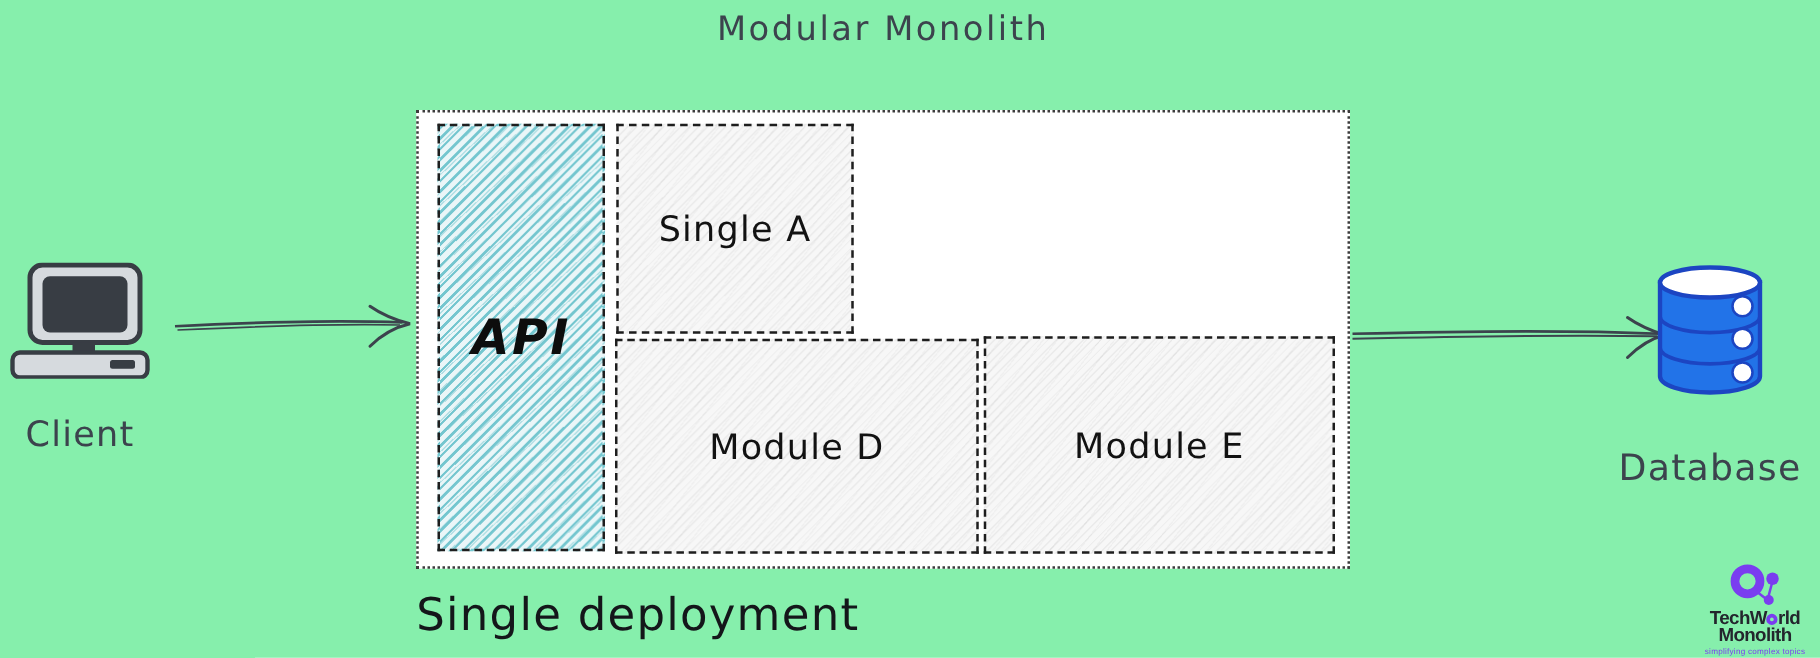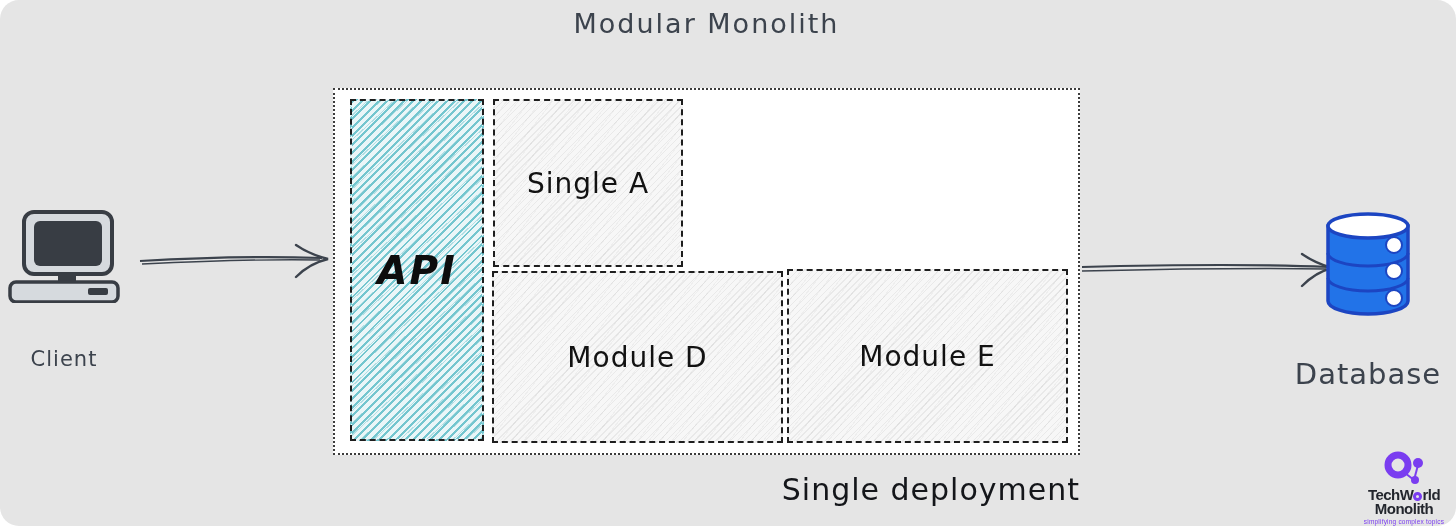--- a/index.html
+++ b/index.html
@@ -8,34 +8,34 @@
     --api-stripe:#74c6cf;
     --api-bg:#eaf6f8;
     --module-bg:#f7f7f7;
     --db-blue:#2273e8;
     --db-outline:#1c45c2;
     --purple:#7a3df0;
   }
   *{margin:0;padding:0;box-sizing:border-box;}
   body{background:#ffffff;font-family:"DejaVu Sans", sans-serif;}
   .canvas{
-    position:relative;width:1456px;height:526px;background:#e5e5e5;overflow:hidden;border-radius:19px;
+    position:relative;width:1456px;height:526px;background:#86efac;overflow:hidden;
   }
   .hand{font-family:"DejaVu Sans", sans-serif;color:var(--ink);}
   .diagram-title{
     position:absolute;left:333px;top:8px;width:747px;text-align:center;
     font-size:27px;letter-spacing:2px;color:var(--ink);font-weight:500;
   }
   .diagram-subtitle{
-    position:absolute;left:333px;top:472px;width:747px;text-align:right;
-    font-size:30px;letter-spacing:1px;color:var(--label-ink);font-weight:500;
+    position:absolute;left:333px;top:472px;width:747px;text-align:left;
+    font-size:36px;letter-spacing:1px;color:var(--label-ink);font-weight:500;
   }
   
   .client-group{position:absolute;left:7px;top:210px;width:114px;text-align:center;}
-  .client-label{margin-top:40px;font-size:21px;color:var(--ink);letter-spacing:1px;}
+  .client-label{margin-top:24px;font-size:28px;color:var(--ink);letter-spacing:1px;}
   
   .monolith{
     position:absolute;left:333px;top:88px;width:747px;height:367px;
     border:2px dotted #3c3c3c;background:#ffffff;
   }
   .box{
     position:absolute;border:2.5px dashed #1e1e1e;
     display:flex;align-items:center;justify-content:center;
   }
   .module-box{

